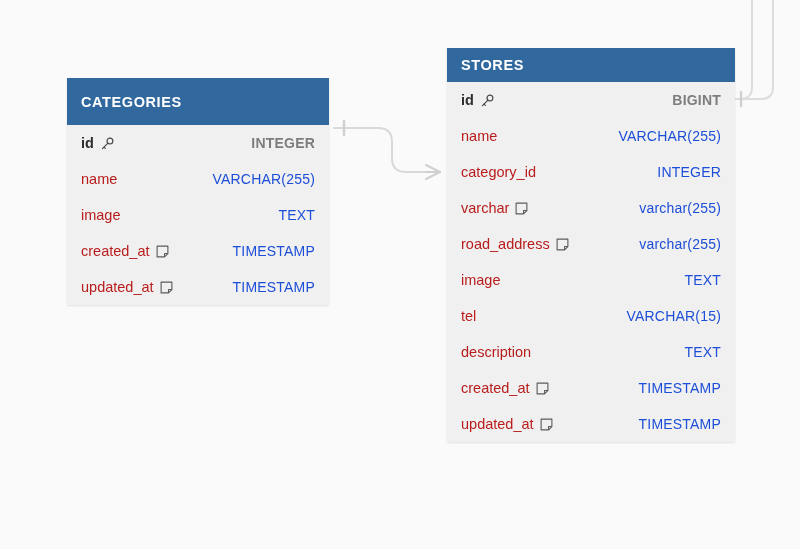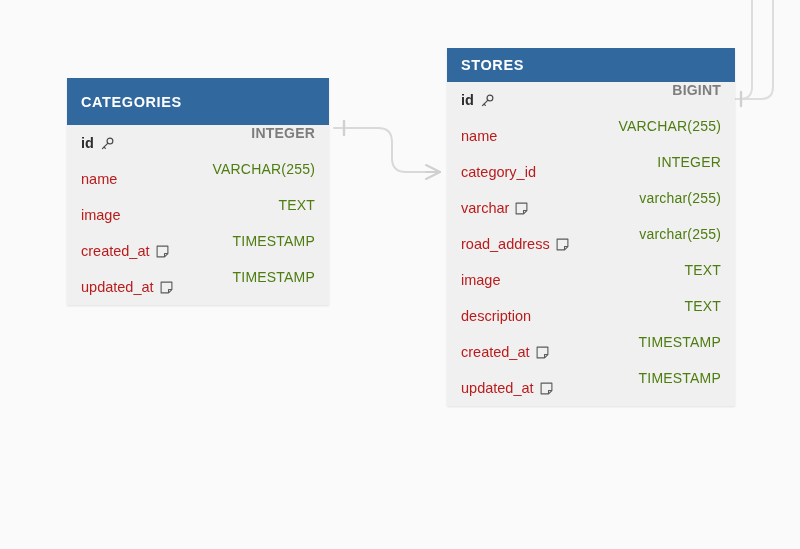--- a/index.html
+++ b/index.html
@@ -45,40 +45,41 @@
     letter-spacing: 0.6px;
     padding: 0 14px;
     display: flex;
     align-items: center;
   }
   .entity-body {
     padding: 0;
   }
   .field-row {
     display: flex;
+    align-items: center;
     justify-content: space-between;
     padding: 0 14px;
     height: 36px;
     box-sizing: border-box;
   }
   .field-name {
     display: flex;
     align-items: center;
     gap: 6px;
     font-size: 14.5px;
     color: #b91c1c;
     white-space: nowrap;
   }
   .field-row.pk .field-name {
     color: #2f2f2f;
     font-weight: bold;
   }
   .field-type {
     font-size: 14px;
-    color: #4d7c0f;
+    color: #1d4ed8;
     white-space: nowrap;
     letter-spacing: 0.2px;
   }
   .field-row.pk .field-type {
     color: #7d7d7d;
     font-weight: bold;
   }
 
   
   .icon {
@@ -239,20 +240,26 @@
         <span class="field-type">varchar(255)</span>
       </div>
 
       <div class="field-row">
         <span class="field-name">
           <span>image</span>
         </span>
         <span class="field-type">TEXT</span>
       </div>
 
+      <div class="field-row">
+        <span class="field-name">
+          <span>tel</span>
+        </span>
+        <span class="field-type">VARCHAR(15)</span>
+      </div>
 
       <div class="field-row">
         <span class="field-name">
           <span>description</span>
         </span>
         <span class="field-type">TEXT</span>
       </div>
 
       <div class="field-row">
         <span class="field-name">

